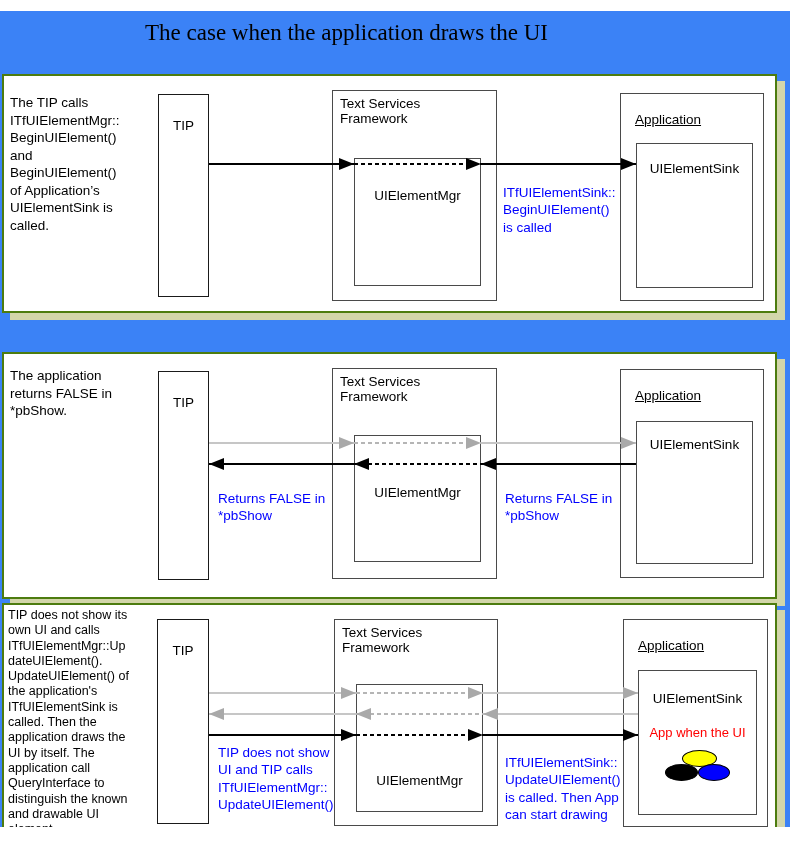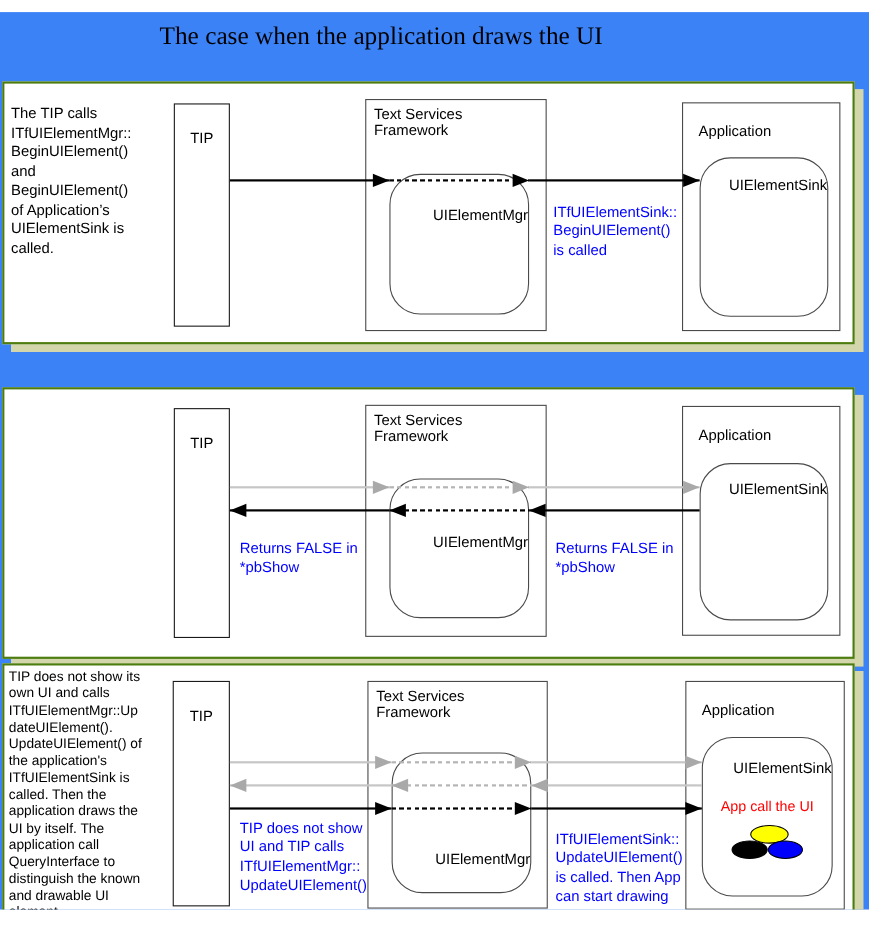--- a/index.html
+++ b/index.html
@@ -9,22 +9,22 @@
          font-weight:normal;font-size:23px;}
   .panel{position:absolute;left:2px;width:775px;background:#fff;border:2px solid #4d7c0f;
          box-sizing:border-box;box-shadow:8px 7px 0 #d3d6aa;}
   .desc{position:absolute;font-size:13.5px;line-height:17.5px;white-space:pre-line;}
   .desc.small{font-size:12.5px;line-height:15.3px;}
   .note{position:absolute;font-size:13.5px;line-height:17.4px;white-space:pre-line;color:#0000ff;}
   .box{position:absolute;background:#fff;border:1px solid #4a4a4a;box-sizing:border-box;
        font-size:13.5px;}
   .box.tip{border-color:#1a1a1a;text-align:center;padding-top:23px;}
   .fwlabel{padding:5px 0 0 7px;white-space:pre-line;}
-  .ctr{text-align:right;border-radius:28px;}
-  .applabel{padding:18px 0 0 14px;}
+  .ctr{text-align:center;}
+  .applabel{padding:18px 0 0 14px;text-decoration:underline;}
   .ln{position:absolute;height:2px;background:#000;}
   .ln.g{background:#c6c6c6;}
   .ln.d{background:repeating-linear-gradient(90deg,#000 0 4px,transparent 4px 7px);}
   .ln.dg{background:repeating-linear-gradient(90deg,#b5b5b5 0 4px,transparent 4px 7px);}
   .ah{position:absolute;width:0;height:0;border-top:6px solid transparent;border-bottom:6px solid transparent;}
   .ah.r{border-left:15px solid #000;}
   .ah.l{border-right:15px solid #000;}
   .ah.r.g{border-left-color:#a9a9a9;}
   .ah.l.g{border-right-color:#a9a9a9;}
   .ell{position:absolute;border:1px solid #000;border-radius:50%;box-sizing:border-box;}
@@ -70,20 +70,23 @@
       <div class="ln" style="left:477px;top:87px;width:155px"></div>
       <div class="ah r" style="left:617px;top:82px"></div>
     </div>
 
     <div class="note" style="left:499px;top:108px">ITfUIElementSink::
 BeginUIElement()
 is called</div>
   </section>
 
   <section class="panel" style="top:341px;height:247px">
+    <div class="desc" style="left:6px;top:13px;width:145px">The application
+returns FALSE in
+*pbShow.</div>
 
     <div class="box tip" style="left:154px;top:17px;width:51px;height:209px">
       <span>TIP</span>
     </div>
     <div class="box" style="left:328px;top:14px;width:165px;height:211px">
       <div class="fwlabel">Text Services
 Framework</div>
     </div>
     <div class="box ctr" style="left:350px;top:81px;width:127px;height:127px;padding-top:49px">UIElementMgr</div>
     <div class="box" style="left:616px;top:15px;width:144px;height:209px">
@@ -142,21 +145,21 @@
 Framework</div>
     </div>
     <div class="box ctr" style="left:352px;top:79px;width:127px;height:128px;padding-top:88px">UIElementMgr</div>
     <div class="box" style="left:619px;top:14px;width:145px;height:208px">
       <div class="applabel">Application</div>
     </div>
     <div class="box ctr" style="left:634px;top:65px;width:119px;height:145px">
       <div style="padding-top:20px">UIElementSink</div>
     </div>
 
-    <div class="redlabel" style="left:634px;top:120px;width:119px">App call the UI</div>
+    <div class="redlabel" style="left:634px;top:120px;width:119px">App when the UI</div>
     <div class="ell" style="left:678px;top:145px;width:35px;height:17px;background:#ffff00;z-index:1"></div>
     <div class="ell" style="left:661px;top:159px;width:33px;height:17px;background:#000000;z-index:2"></div>
     <div class="ell" style="left:694px;top:159px;width:32px;height:17px;background:#0000ff;z-index:3"></div>
 
     <div>
       <div class="ln g" style="left:205px;top:87px;width:147px"></div>
       <div class="ah r g" style="left:337px;top:82px"></div>
       <div class="ln dg" style="left:352px;top:87px;width:127px"></div>
       <div class="ah r g" style="left:464px;top:82px"></div>
       <div class="ln g" style="left:479px;top:87px;width:155px"></div>

